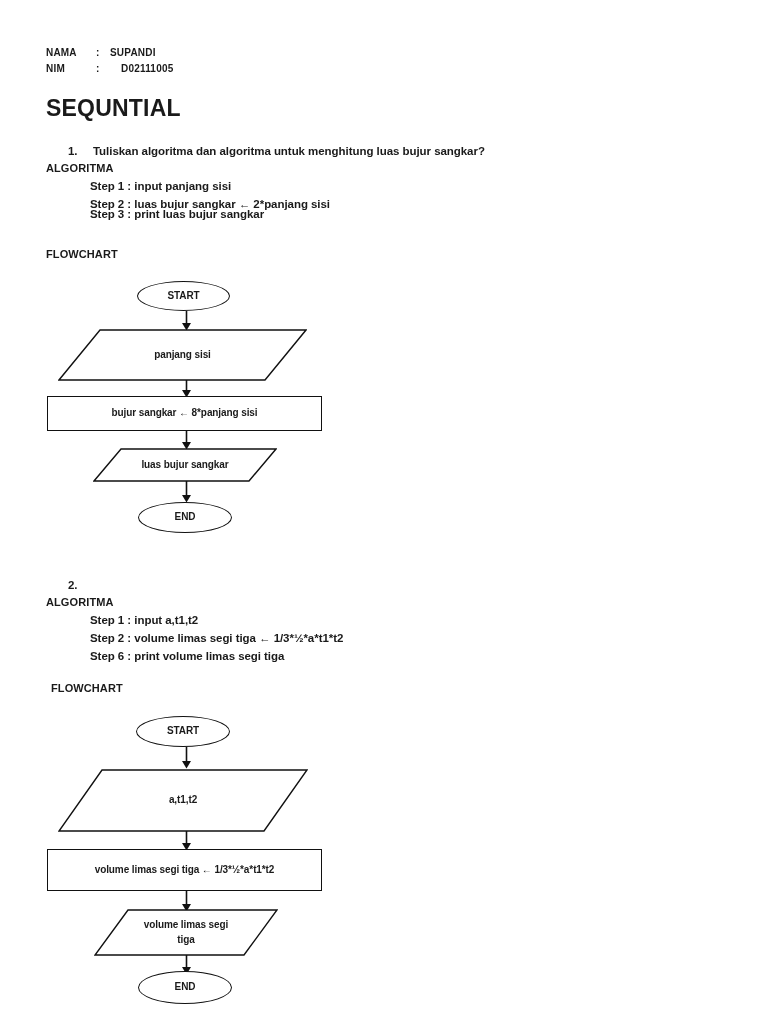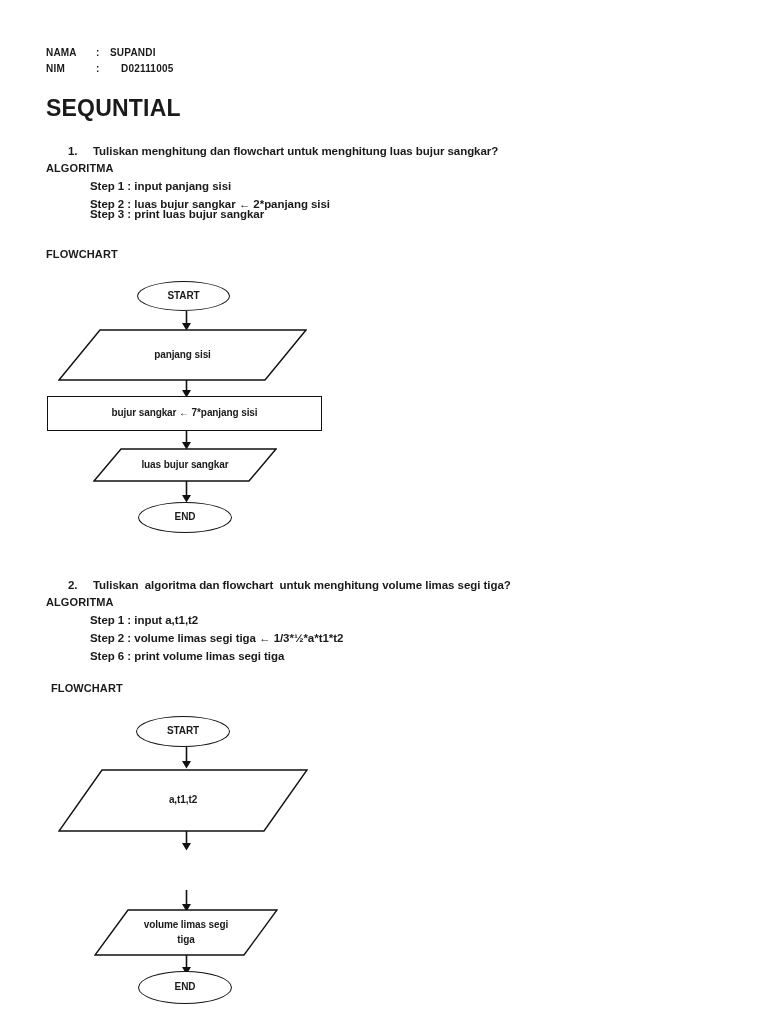--- a/index.html
+++ b/index.html
@@ -96,21 +96,21 @@
   <div class="abs hdr-line" style="left:96px; top:47px;">:</div>
   <div class="abs hdr-line" style="left:110px; top:47px;">SUPANDI</div>
 
   <div class="abs hdr-line" style="left:46px; top:63px;">NIM</div>
   <div class="abs hdr-line" style="left:96px; top:63px;">:</div>
   <div class="abs hdr-line" style="left:110px; top:63px;padding-left:11px;">D02111005</div>
 
   <div class="abs doc-title" style="left:46px; top:95px;">SEQUNTIAL</div>
 
   <div class="abs q-line" style="left:68px; top:145px;">1.</div>
-  <div class="abs q-line" style="left:93px; top:145px;">Tuliskan menghitung dan flowchart untuk menghitung luas bujur sangkar?</div>
+  <div class="abs q-line" style="left:93px; top:145px;">Tuliskan algoritma dan algoritma untuk menghitung luas bujur sangkar?</div>
 
   <div class="abs section-label" style="left:46px; top:162px;">ALGORITMA</div>
 
   <div class="abs step-line" style="left:90px; top:180px;">Step 1 : input panjang sisi</div>
   <div class="abs step-line" style="left:90px; top:198px;">Step 2 : luas bujur sangkar ← 2*panjang sisi</div>
   <div class="abs step-line" style="left:90px; top:208px;">Step 3 : print luas bujur sangkar</div>
 
   <div class="abs section-label" style="left:46px; top:248px;">FLOWCHART</div>
 
   <div class="flow" style="left:0; top:0; width:768px; height:1024px;">
@@ -134,21 +134,21 @@
     </div>
 
     <div class="connector" style="left:180px; top:380px; width:13px; height:18px;">
       <svg width="13" height="18" viewBox="0 0 13 18">
         <line x1="6.5" y1="0" x2="6.5" y2="11" stroke="#111111" stroke-width="1.6"></line>
         <polygon points="2,10 11,10 6.5,17.5" fill="#111111"></polygon>
       </svg>
     </div>
 
     <div class="node process" style="left:47px; top:396px; width:275px; height:35px;">
-      <span class="node-label">bujur sangkar ← 7*panjang sisi</span>
+      <span class="node-label">bujur sangkar ← 8*panjang sisi</span>
     </div>
 
     <div class="connector" style="left:180px; top:430px; width:13px; height:20px;">
       <svg width="13" height="20" viewBox="0 0 13 20">
         <line x1="6.5" y1="0" x2="6.5" y2="13" stroke="#111111" stroke-width="1.6"></line>
         <polygon points="2,12 11,12 6.5,19.5" fill="#111111"></polygon>
       </svg>
     </div>
 
     <div class="io-shape" style="left:93px; top:448px; width:184px; height:34px;">
@@ -164,21 +164,20 @@
         <polygon points="2,14 11,14 6.5,21.5" fill="#111111"></polygon>
       </svg>
     </div>
 
     <div class="node terminator" style="left:138px; top:502px; width:94px; height:31px;">
       <span class="node-label">END</span>
     </div>
   </div>
 
   <div class="abs q-line" style="left:68px; top:579px;">2.</div>
-  <div class="abs q-line" style="left:93px; top:579px;">Tuliskan  algoritma dan flowchart  untuk menghitung volume limas segi tiga?</div>
 
   <div class="abs section-label" style="left:46px; top:596px;">ALGORITMA</div>
 
   <div class="abs step-line" style="left:90px; top:614px;">Step 1 : input a,t1,t2</div>
   <div class="abs step-line" style="left:90px; top:632px;">Step 2 : volume limas segi tiga ← 1/3*½*a*t1*t2</div>
   <div class="abs step-line" style="left:90px; top:650px;">Step 6 : print volume limas segi tiga</div>
 
   <div class="abs section-label" style="left:51px; top:682px;">FLOWCHART</div>
 
   <div class="flow" style="left:0; top:0; width:768px; height:1024px;">
@@ -201,20 +200,23 @@
       <span class="node-label">a,t1,t2</span>
     </div>
 
     <div class="connector" style="left:180px; top:831px; width:13px; height:20px;">
       <svg width="13" height="20" viewBox="0 0 13 20">
         <line x1="6.5" y1="0" x2="6.5" y2="13" stroke="#111111" stroke-width="1.6"></line>
         <polygon points="2,12 11,12 6.5,19.5" fill="#111111"></polygon>
       </svg>
     </div>
 
+    <div class="node process" style="left:47px; top:849px; width:275px; height:42px;">
+      <span class="node-label">volume limas segi tiga ← 1/3*½*a*t1*t2</span>
+    </div>
 
     <div class="connector" style="left:180px; top:890px; width:13px; height:22px;">
       <svg width="13" height="22" viewBox="0 0 13 22">
         <line x1="6.5" y1="0" x2="6.5" y2="15" stroke="#111111" stroke-width="1.6"></line>
         <polygon points="2,14 11,14 6.5,21.5" fill="#111111"></polygon>
       </svg>
     </div>
 
     <div class="io-shape" style="left:94px; top:909px; width:184px; height:47px;">
       <svg width="184" height="47" viewBox="0 0 184 47">

